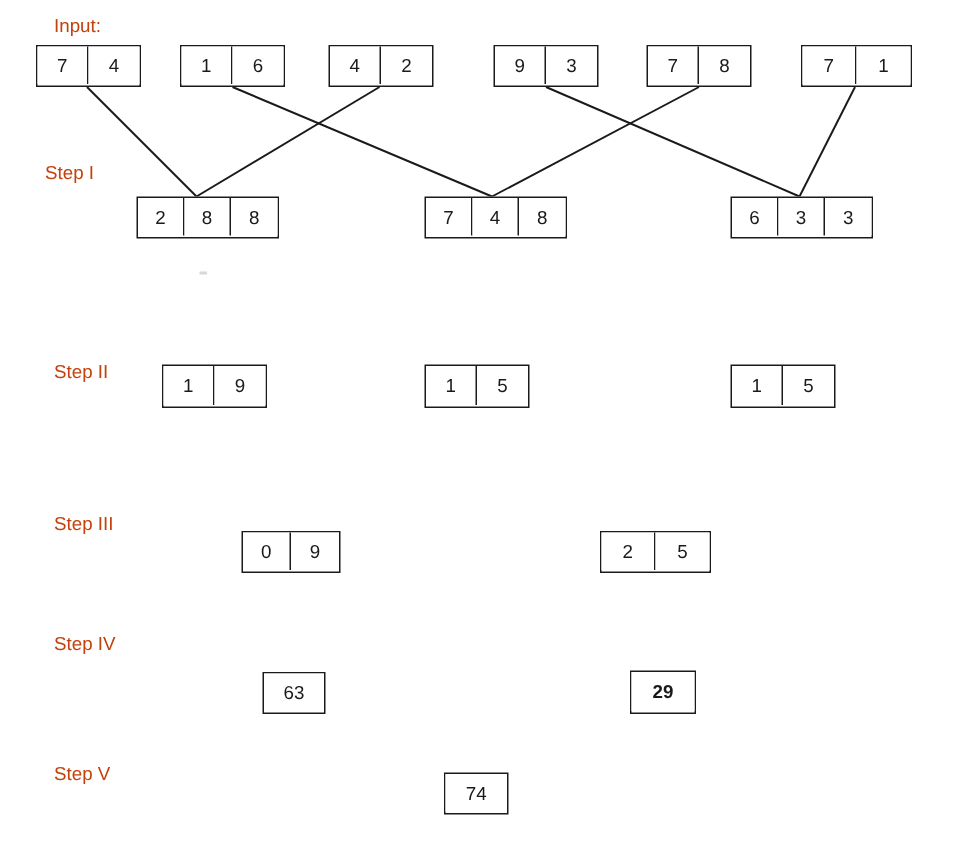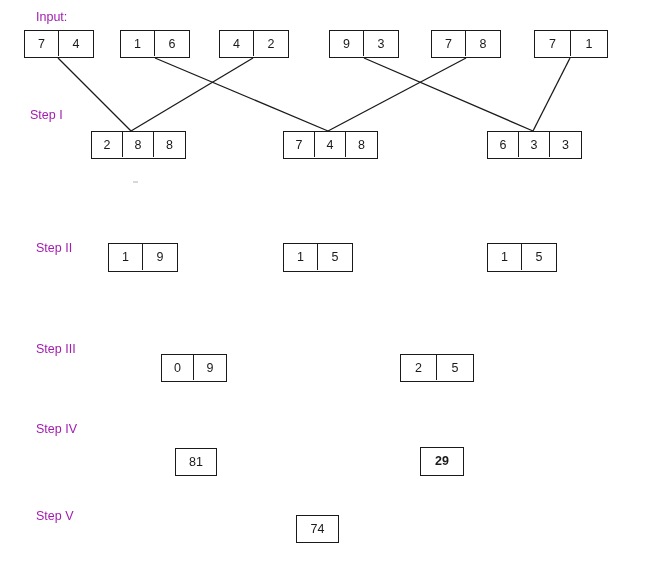--- a/index.html
+++ b/index.html
@@ -27,21 +27,21 @@
     left: 0;
     top: 0;
     width: 645px;
     height: 566px;
     pointer-events: none;
   }
   .step-label {
     position: absolute;
     font-size: 12.5px;
     line-height: 14px;
-    color: #a21caf;
+    color: #c2410c;
     white-space: nowrap;
   }
   .box {
     position: absolute;
     display: flex;
     box-sizing: border-box;
     border: 1.4px solid #1a1a1a;
     background: #ffffff;
   }
   .cell {
@@ -135,21 +135,21 @@
       <div class="box" style="left: 161px; top: 354px; height: 28px;">
         <div class="cell" style="width: 32px; height: 25px;">0</div>
         <div class="cell" style="width: 32px; height: 25px;">9</div>
       </div>
       <div class="box" style="left: 400px; top: 354px; height: 28px;">
         <div class="cell" style="width: 36px; height: 25px;">2</div>
         <div class="cell" style="width: 36px; height: 25px;">5</div>
       </div>
       <div class="step-label" style="left: 36px; top: 422px;">Step IV</div>
       <div class="box" style="left: 175px; top: 448px; height: 28px;">
-        <div class="cell" style="width: 40px; height: 25px;">81</div>
+        <div class="cell" style="width: 40px; height: 25px;">63</div>
       </div>
       <div class="box" style="left: 420px; top: 447px; height: 29px; font-weight: bold;">
         <div class="cell" style="width: 42px; height: 26px;">29</div>
       </div>
       <div class="step-label" style="left: 36px; top: 509px;">Step V</div>
       <div class="box" style="left: 296px; top: 515px; height: 28px;">
         <div class="cell" style="width: 41px; height: 25px;">74</div>
       </div>
       <div class="smudge" style="left: 133px; top: 181px;"></div>
     </div>

